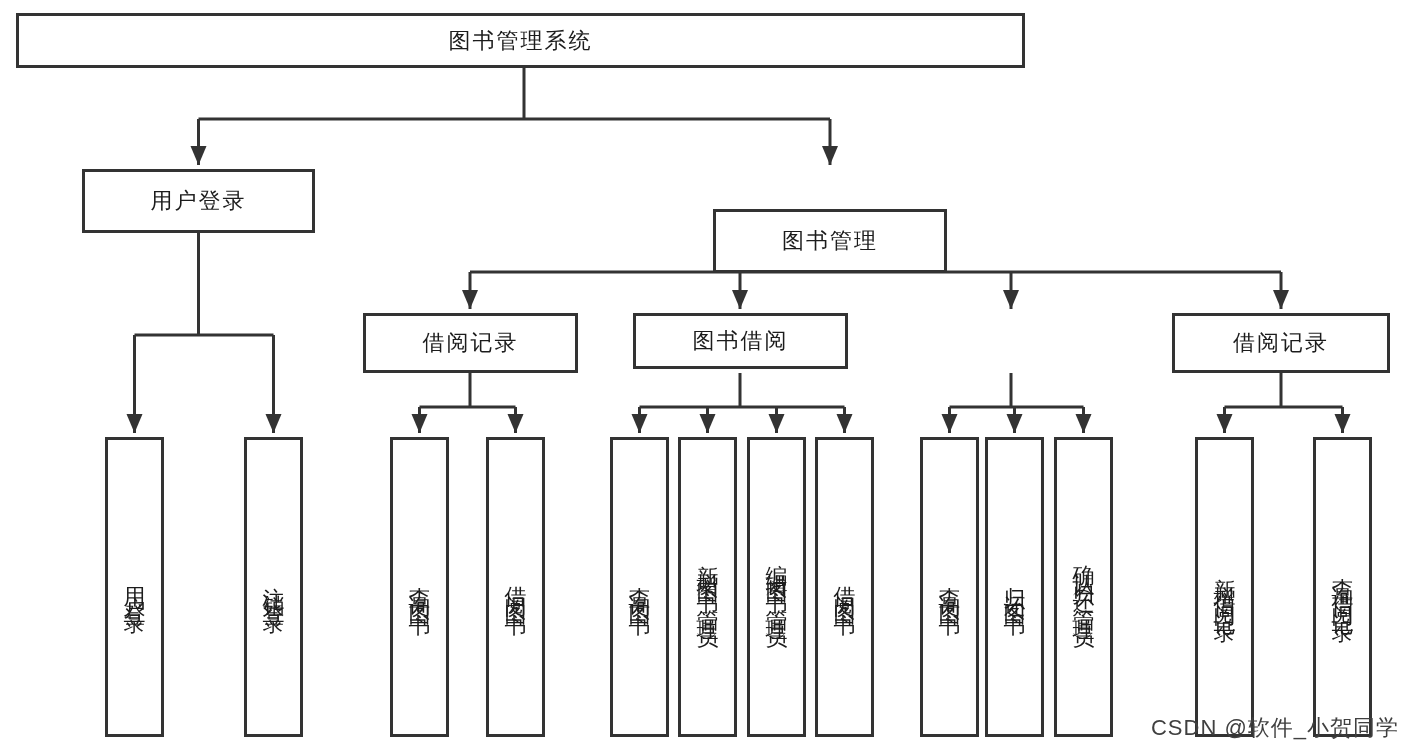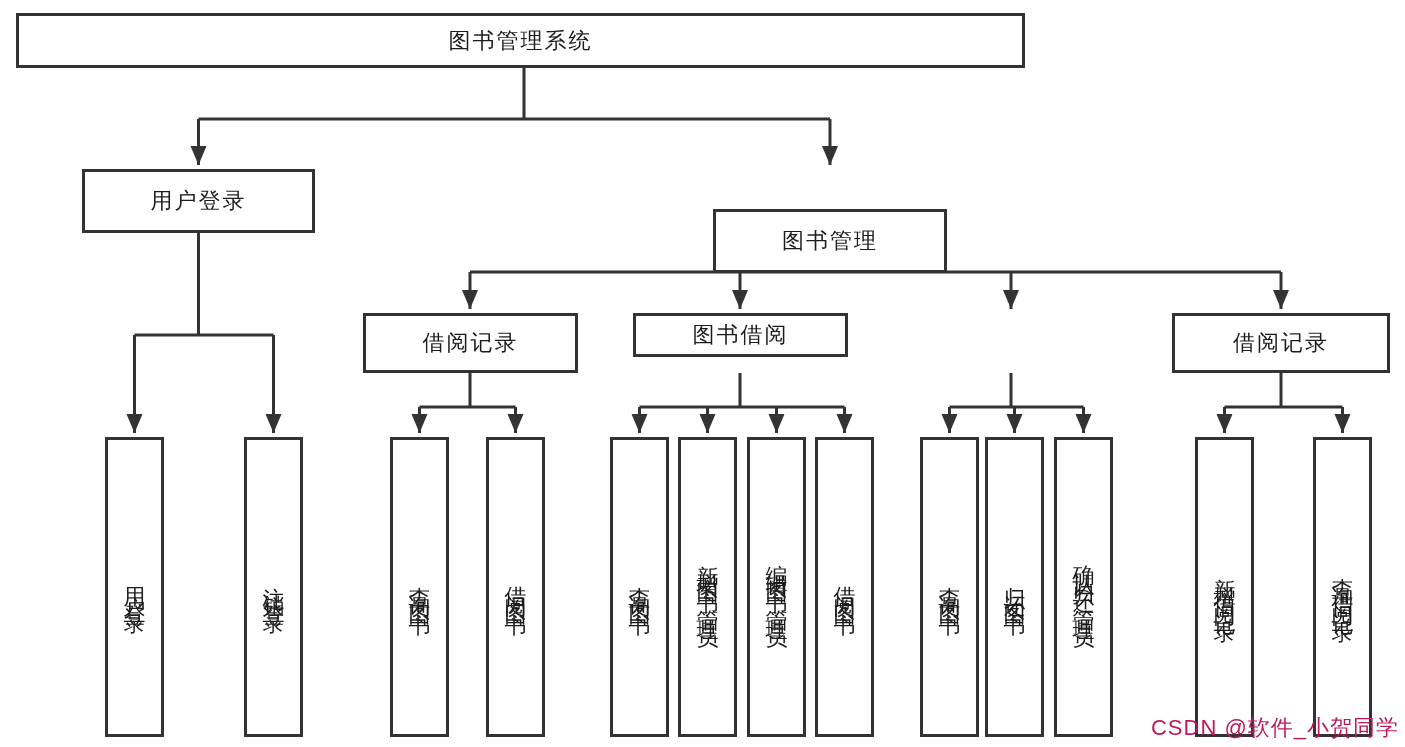--- a/index.html
+++ b/index.html
@@ -52,21 +52,21 @@
     text-orientation: mixed;
     letter-spacing: 9px;
     white-space: nowrap;
     line-height: 1;
   }
   .watermark {
     position: absolute;
     right: 6px;
     bottom: 4px;
     font-size: 22px;
-    color: #be185d;
+    color: #404040;
     letter-spacing: 1px;
     white-space: nowrap;
     pointer-events: none;
   }
 </style>
 </head>
 <body>
 
 <div class="canvas">
 
@@ -121,21 +121,21 @@
   <div class="node hnode" style="left:82px; top:169px; width:233px; height:64px;">
     <span>用户登录</span>
   </div>
   <div class="node hnode" style="left:713px; top:169px; width:234px; height:64px;margin-top:40px;">
     <span>图书管理</span>
   </div>
 
   <div class="node hnode" style="left:363px; top:313px; width:215px; height:60px;">
     <span>借阅记录</span>
   </div>
-  <div class="node hnode" style="left:633px; top:313px; width:215px; height:44px;align-items:center;">
+  <div class="node hnode" style="left:633px; top:313px; width:215px; height:56px;align-items:center;">
     <span>图书借阅</span>
   </div>
   <div class="node hnode" style="left:1172px; top:313px; width:218px; height:60px;">
     <span>借阅记录</span>
   </div>
 
   <div class="node vnode" style="left:105px; top:437px; width:59px; height:300px;">
     <span>用户登录</span>
   </div>
   <div class="node vnode" style="left:244px; top:437px; width:59px; height:300px;">

